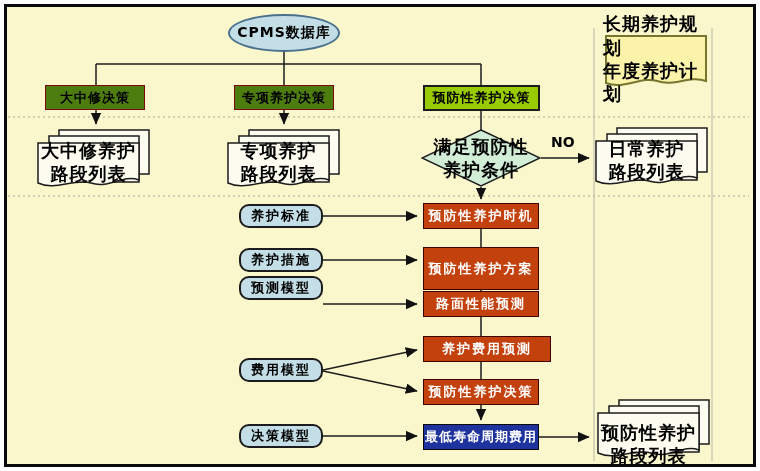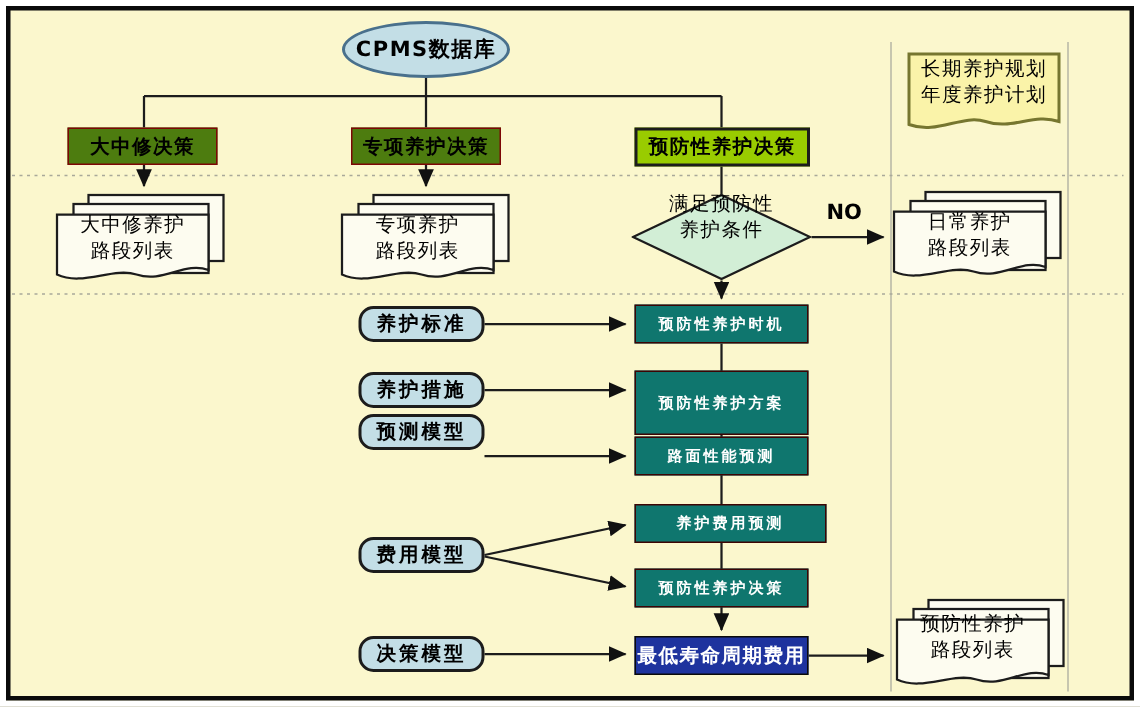--- a/index.html
+++ b/index.html
@@ -6,26 +6,26 @@
   body{font-family:"DejaVu Sans","Liberation Sans",sans-serif;background:#888;}
   #page{position:relative;width:760px;height:471px;background:#fff;overflow:hidden;}
   #frame{position:absolute;left:4px;top:4px;width:746px;height:457px;border:3px solid #0a0a0a;background:#FBF7CD;}
   #layers{position:absolute;left:0;top:0;width:760px;height:471px;}
   svg.connectors{position:absolute;left:0;top:0;z-index:1;}
   .node{position:absolute;z-index:2;display:flex;align-items:center;justify-content:center;
         font-weight:bold;box-sizing:border-box;}
   .red-box{background:#4d7c0f;border:1px solid #7d0606;color:#000;font-size:13px;letter-spacing:1px;}
   .green-box{background:#99CC00;border:2px solid #1c1c1c;color:#000;font-size:13px;letter-spacing:1px;}
   .model-box{background:#C3DEE6;border:2px solid #1c1c1c;border-radius:10px;color:#000;font-size:13px;letter-spacing:2px;}
-  .proc-box{background:#0f766e;border:1px solid #3c0404;color:#fff;font-size:10px;letter-spacing:2px;}
+  .proc-box{background:#c2410c;border:1px solid #3c0404;color:#fff;font-size:13px;letter-spacing:2px;}
   .final-box{background:#1E339E;border:1.5px solid #0a0a0a;color:#fff;font-size:13px;letter-spacing:1px;}
   .oval{background:#C3DEE6;border:2px solid #49708C;border-radius:50%;color:#000;font-size:14px;letter-spacing:1px;}
   .shape{position:absolute;z-index:2;}
-  .shape .label{position:absolute;display:flex;flex-direction:column;align-items:center;justify-content:flex-start;
-        font-weight:normal;color:#000;font-size:13px;line-height:1.3;letter-spacing:1px;}
+  .shape .label{position:absolute;display:flex;flex-direction:column;align-items:center;justify-content:center;
+        font-weight:bold;color:#000;font-size:18px;line-height:1.3;letter-spacing:1px;}
   .note-label{color:#CC0000;font-size:13px;line-height:1.45;letter-spacing:1px;}
   #no-label{position:absolute;z-index:2;font-weight:bold;font-size:14px;color:#000;}
 </style>
 </head>
 <body>
 
 <div id="page">
   <div id="frame"></div>
   <div id="layers">
 
@@ -141,20 +141,20 @@
     <div class="node proc-box" style="left:423px;top:379px;width:116px;height:26px;">预防性养护决策</div>
 
     <div class="node final-box" style="left:423px;top:424px;width:116px;height:26px;">最低寿命周期费用</div>
 
     <div class="shape" style="left:595px;top:398px;width:120px;height:64px;">
       <svg width="120" height="64" viewBox="0 0 120 64">
         <rect x="24" y="2" width="90" height="44" fill="#FDFCF0" stroke="#1c1c1c" stroke-width="1.5"></rect>
         <rect x="14" y="8" width="90" height="46" fill="#FDFCF0" stroke="#1c1c1c" stroke-width="1.5"></rect>
         <path d="M3,15 H104 V52 C 88,46 74,61 56,55 C 40,50 20,63 3,55 Z" fill="#FDFCF0" stroke="#1c1c1c" stroke-width="1.5"></path>
       </svg>
-      <div class="label" style="left:3px;top:11px;width:101px;height:38px;">
+      <div class="label" style="left:3px;top:27px;width:101px;height:38px;">
         <span>预防性养护</span>
         <span>路段列表</span>
       </div>
     </div>
 
   </div>
 </div>
 
 </body></html>

